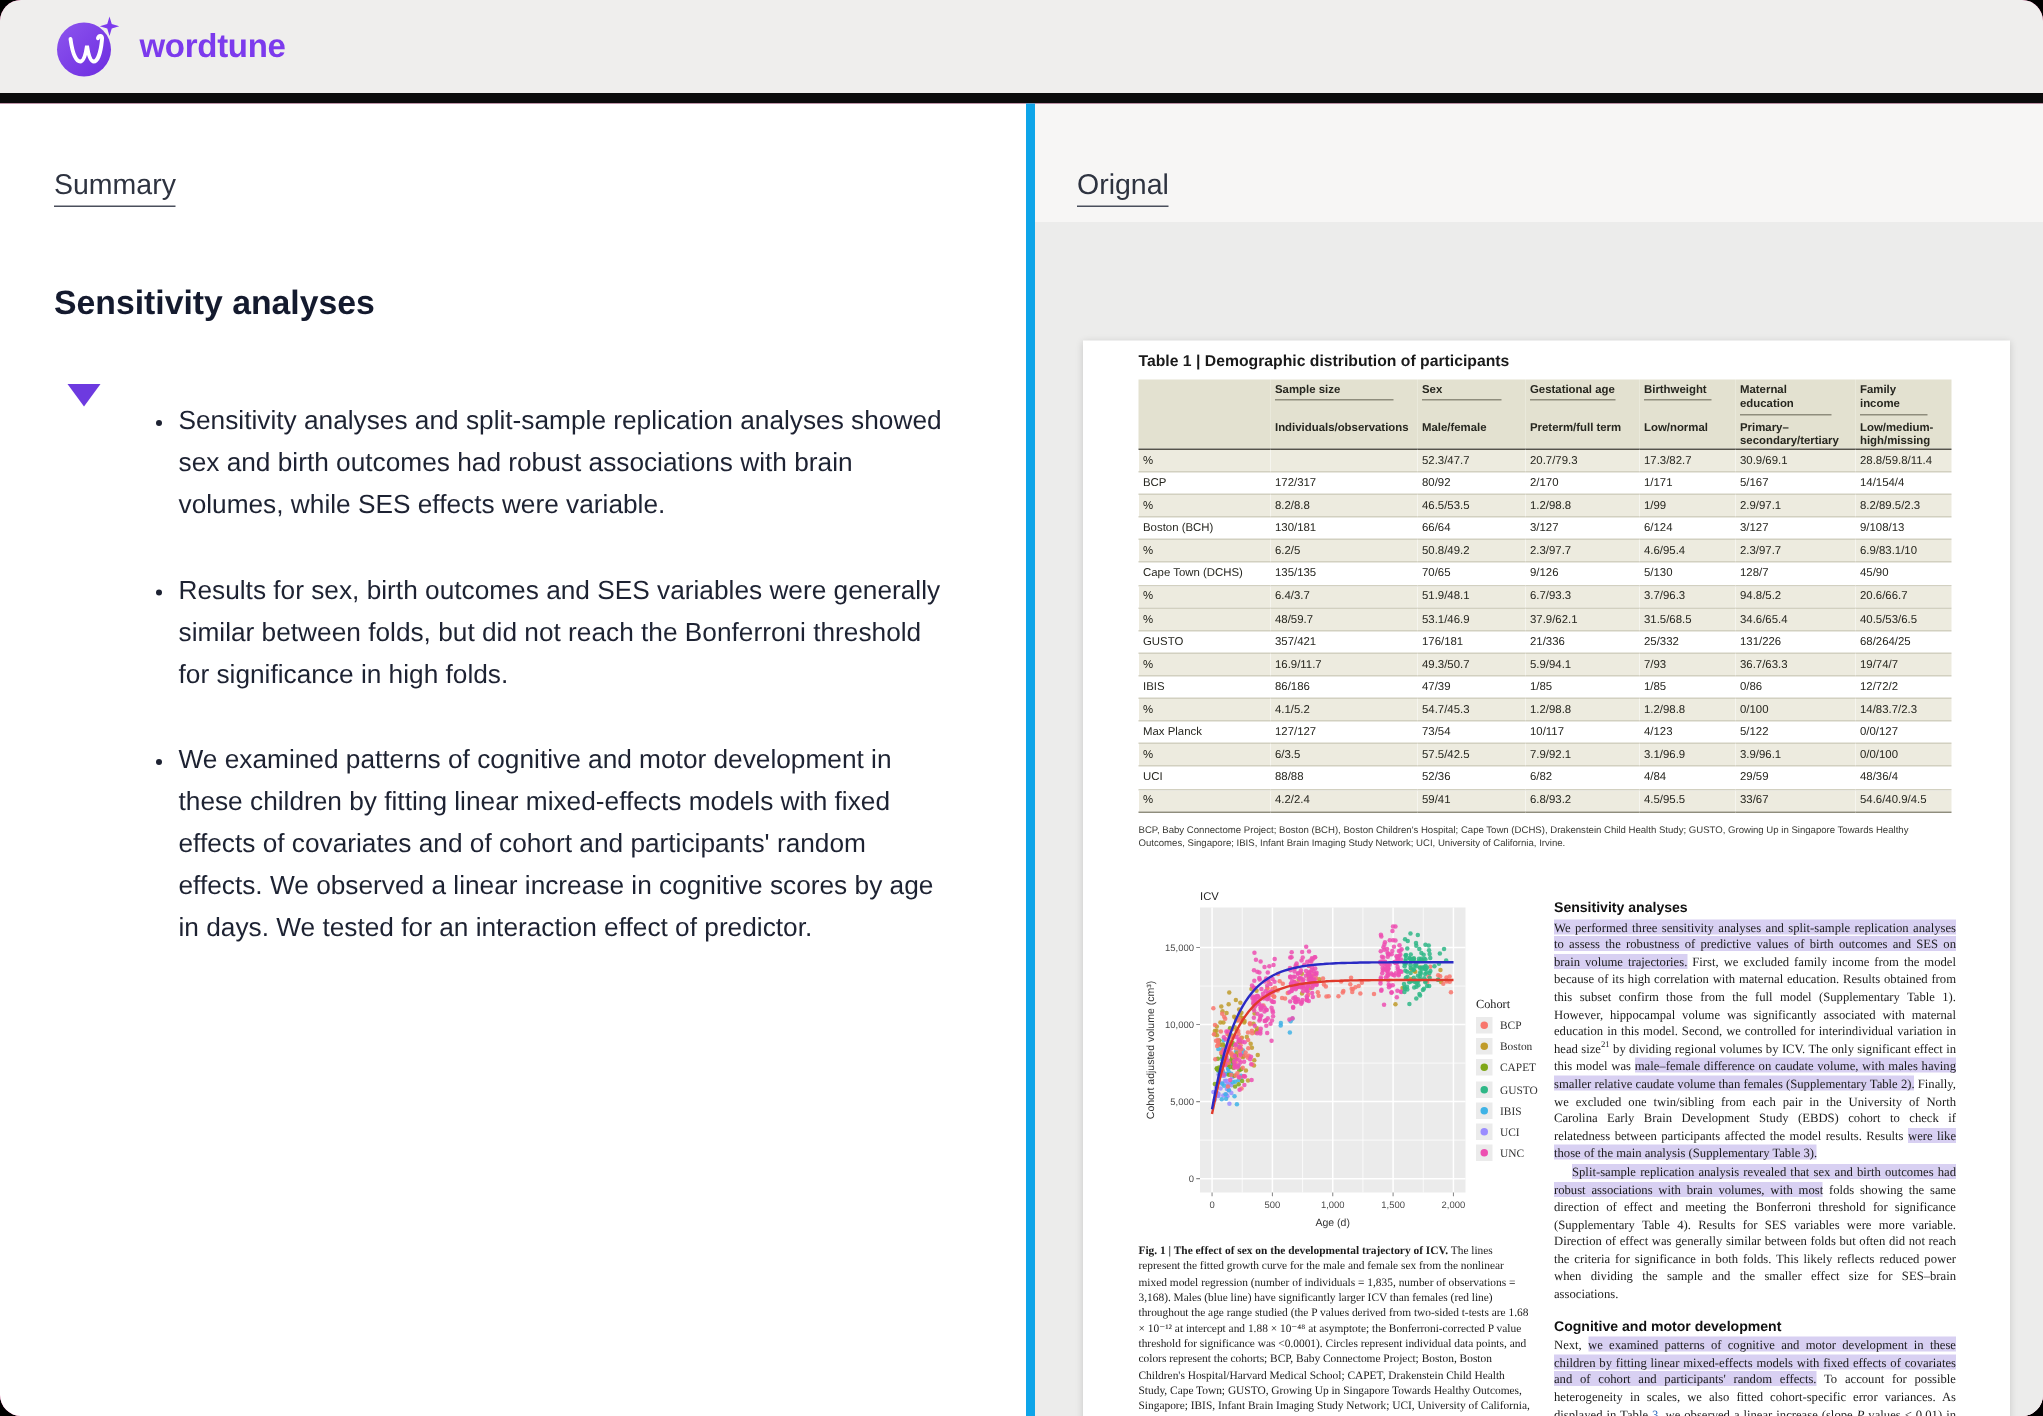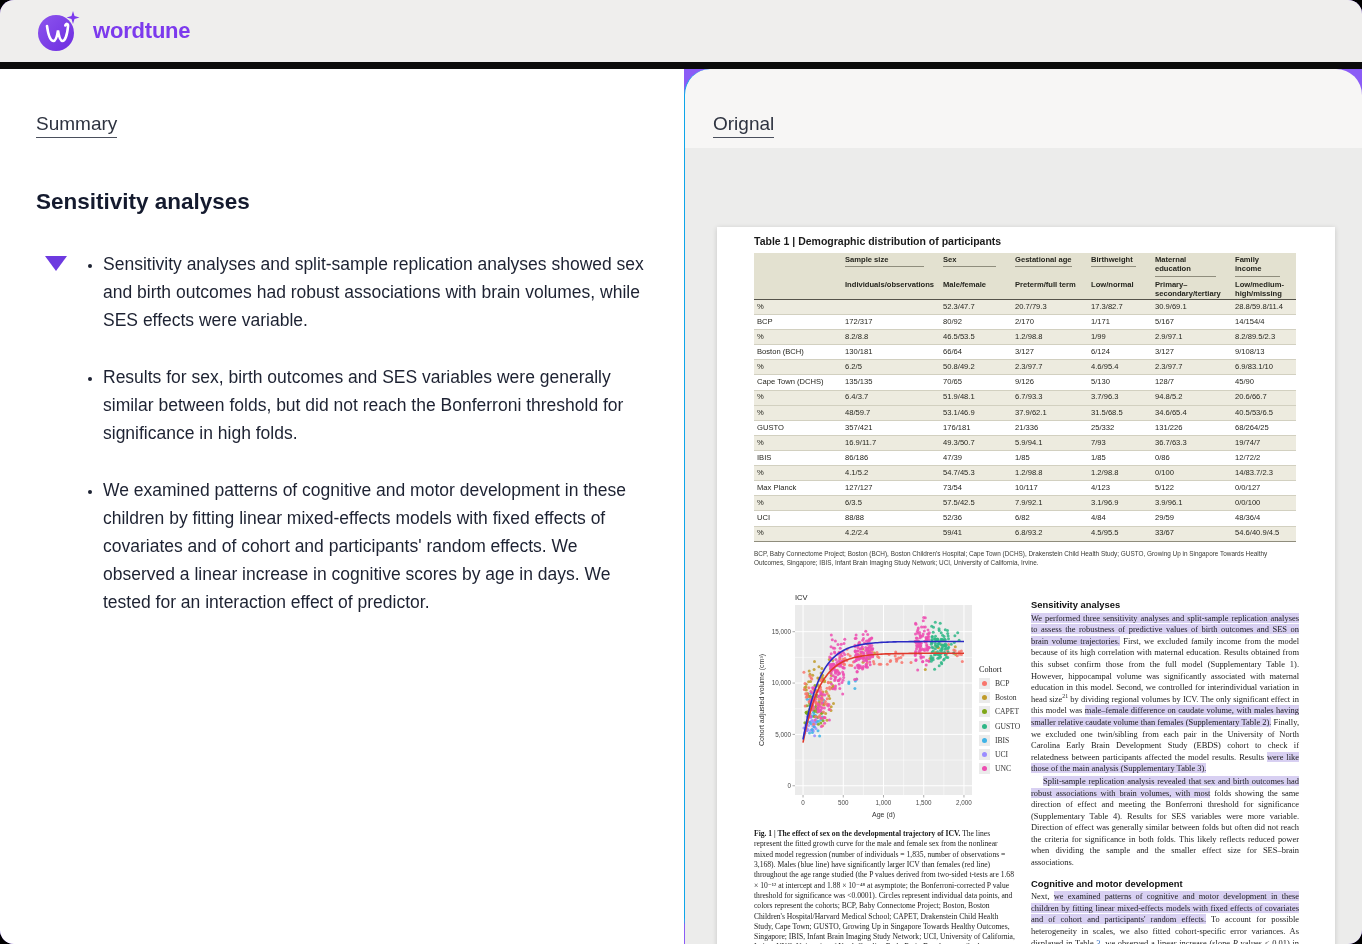--- a/index.html
+++ b/index.html
@@ -1,32 +1,32 @@
 <!DOCTYPE html>
 <html><head>
 <meta charset="utf-8">
 <style>
   html,body{margin:0;padding:0;background:#000;}
-  .app{position:relative;width:1362px;height:944px;background:#8b5cf6;border-radius:14px;overflow:hidden;
+  .app{position:relative;width:1362px;height:944px;background:#ec4899;border-radius:14px;overflow:hidden;
        font-family:"Liberation Sans",sans-serif;}
   
   .header{position:absolute;top:0;left:0;right:0;height:62px;background:#efeeed;display:flex;align-items:center;padding-left:36px;box-sizing:border-box;}
   .brand{display:flex;align-items:center;gap:11px;}
   .brand-text{font-size:22px;font-weight:800;color:#7c3aed;letter-spacing:-0.2px;}
   .black-bar{position:absolute;top:62px;left:0;right:0;height:7px;background:#0b0b0b;}
   
   .left-panel{position:absolute;top:69px;left:0;width:684px;bottom:0;background:#fff;}
-  .right-panel{position:absolute;top:69px;left:684px;right:0;bottom:0;background:#f7f6f5;border-left:1px solid #0ea5e9;box-sizing:border-box;border-radius:26px;}
+  .right-panel{position:absolute;top:69px;left:684px;right:0;bottom:0;background:#f7f6f5;border-left:6px solid #0ea5e9;box-sizing:border-box;}
   .tab-label{display:inline-block;font-size:19px;color:#2e3340;padding-bottom:2px;border-bottom:1.5px solid #4a4f5c;}
   .summary-tab{position:absolute;left:36px;top:44px;}
   .original-tab{position:absolute;left:28px;top:44px;}
   .section-title{position:absolute;left:36px;top:120px;font-size:22.5px;font-weight:700;color:#141a2e;}
   .tri-marker{position:absolute;left:45px;top:187px;width:0;height:0;border-left:11px solid transparent;border-right:11px solid transparent;border-top:15px solid #6d3ae0;}
   .bullets{position:absolute;left:0;top:181px;width:660px;}
-  .bullets ul{margin:0;padding-left:103px;list-style:disc outside;}
+  .bullets ul{margin:16px;padding-left:103px;list-style:disc outside;}
   .bullets li{font-size:17.5px;line-height:28px;color:#1d2232;margin-bottom:29px;padding-right:8px;}
   .bullets li::marker{color:#1d2232;font-size:13px;}
   
   .paper-backdrop{position:absolute;top:79px;left:0;right:0;bottom:0;background:#ececeb;}
   .paper{position:absolute;left:32px;top:79px;width:618px;height:782px;background:#fff;box-shadow:0 1px 5px rgba(0,0,0,.16);}
   .tbl-title{position:absolute;left:37px;top:8px;font-size:10.5px;font-weight:700;color:#1a1a1a;}
   .demo-table{position:absolute;left:37px;top:26px;border-collapse:collapse;table-layout:fixed;width:542px;font-size:7.6px;color:#26261f;}
   .demo-table th{background:#e3e1d0;text-align:left;font-weight:700;padding:2px 4px 1px 3px;vertical-align:top;line-height:1.25;}
   .demo-table .grp{border-bottom:1px solid #8f8d7d;padding-bottom:2px;margin-right:12px;min-height:8px;}
   .demo-table .grp.empty{border-bottom:none;}

